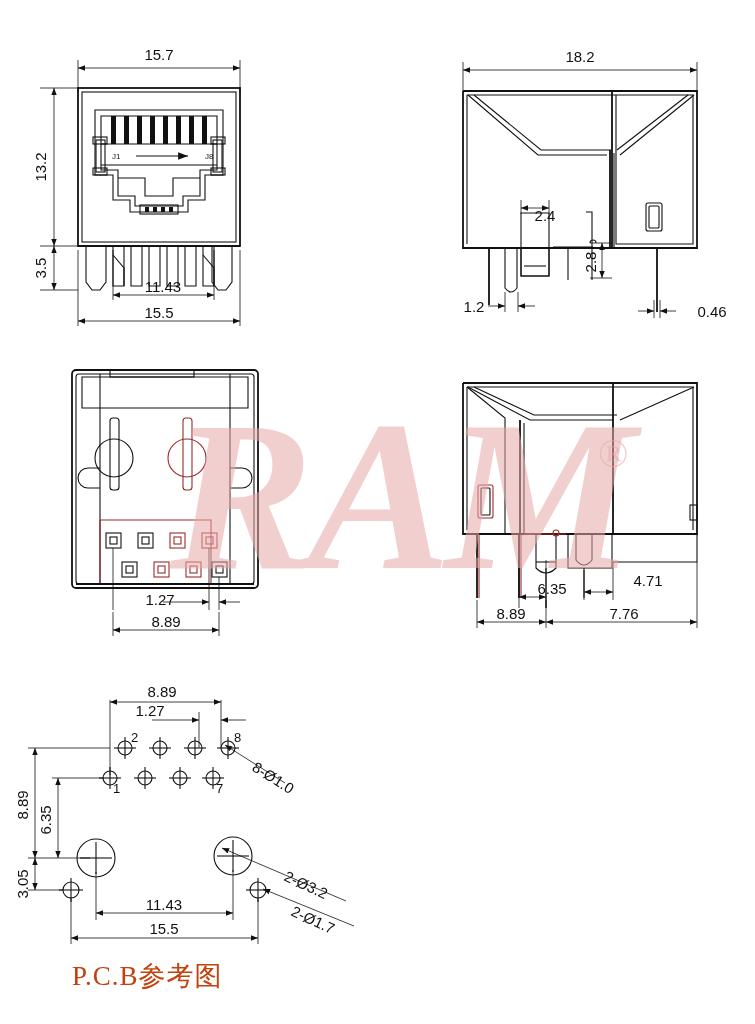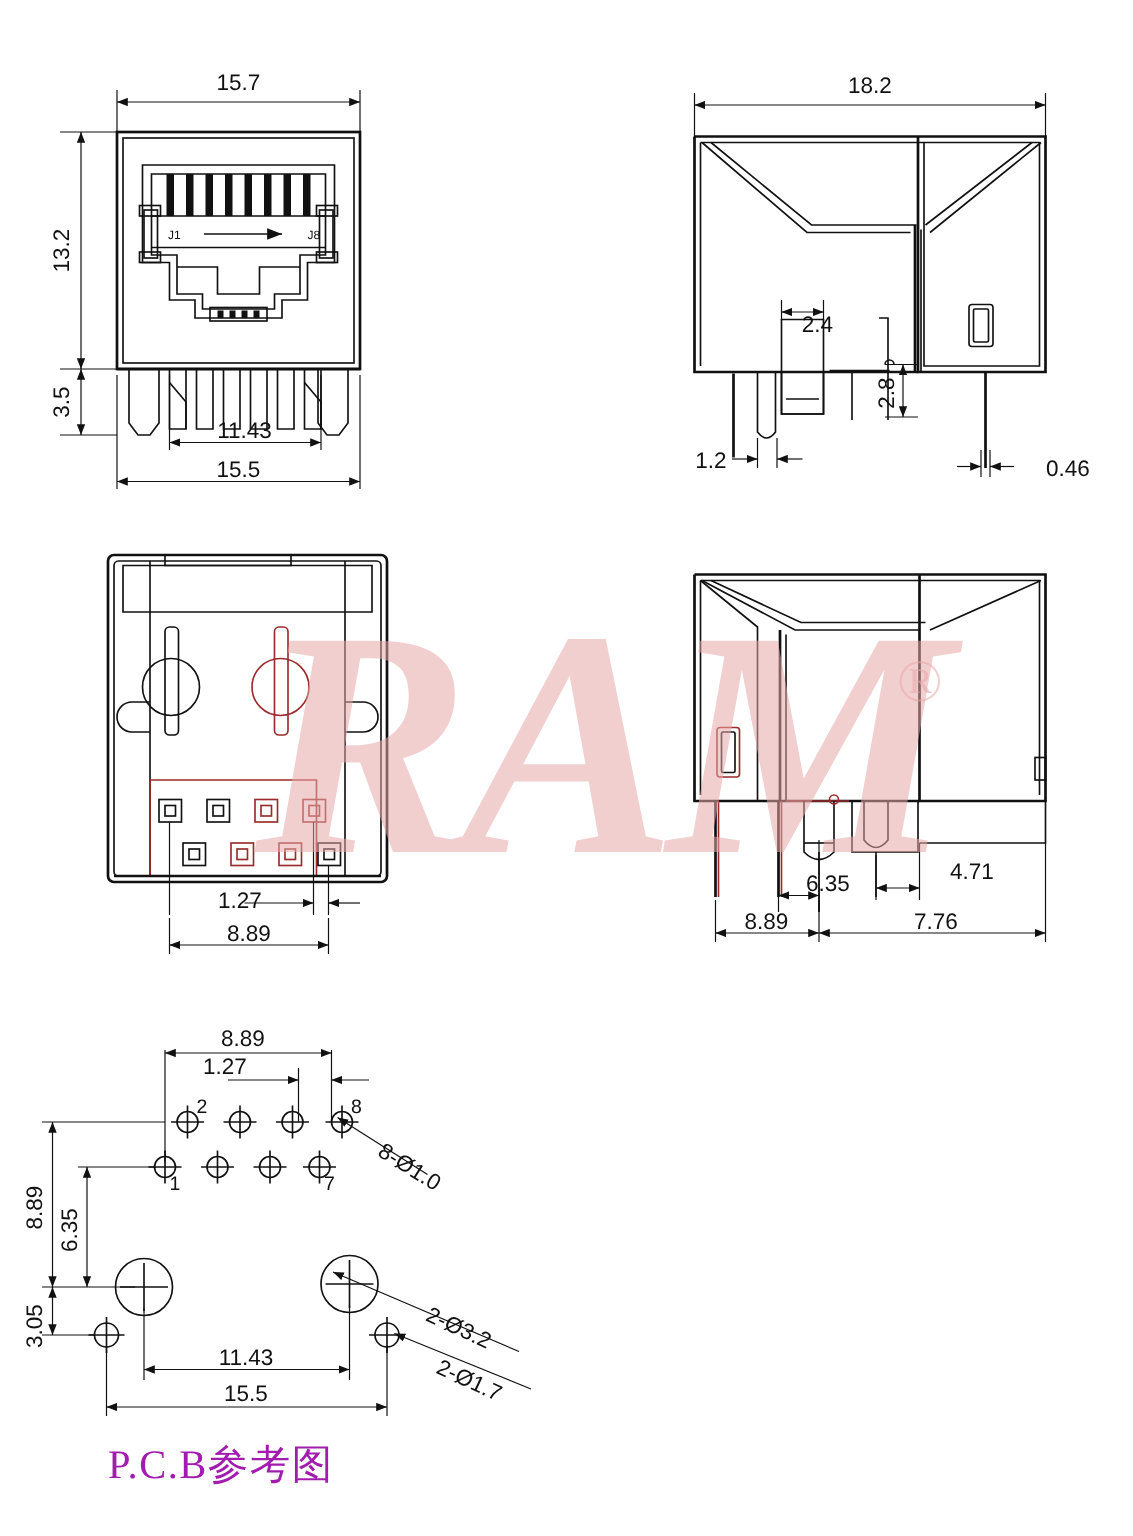--- a/index.html
+++ b/index.html
@@ -8,21 +8,21 @@
     width:755px;height:1024px;position:relative;overflow:hidden;
     font-family:"Liberation Sans", sans-serif;color:#000;
   }
   #sheet{position:absolute;left:0;top:0;width:755px;height:1024px;}
   #sheet svg{display:block;}
   .dim{font-family:"Liberation Sans", sans-serif;font-size:15px;fill:#111;}
   .pinlab{font-family:"Liberation Sans", sans-serif;font-size:8px;fill:#111;}
   .holenum{font-family:"Liberation Sans", sans-serif;font-size:13px;fill:#111;}
   .caption{
     position:absolute;left:72px;top:958px;
-    font-family:"Liberation Serif", serif;font-size:27px;color:#a21caf;
+    font-family:"Liberation Serif", serif;font-size:27px;color:#c2410c;
     letter-spacing:1px;white-space:nowrap;
   }
   .wm{
     position:absolute;pointer-events:none;user-select:none;
     font-family:"Liberation Serif", serif;font-style:italic;font-weight:bold;
     color:#e8a9a9;opacity:.55;
   }
   #wm-ram{left:170px;top:372px;font-size:215px;letter-spacing:-6px;}
   #wm-reg{left:598px;top:430px;font-size:40px;font-style:normal;font-weight:normal;}
   .lnk{fill:none;stroke:#111;stroke-width:1.1;}

